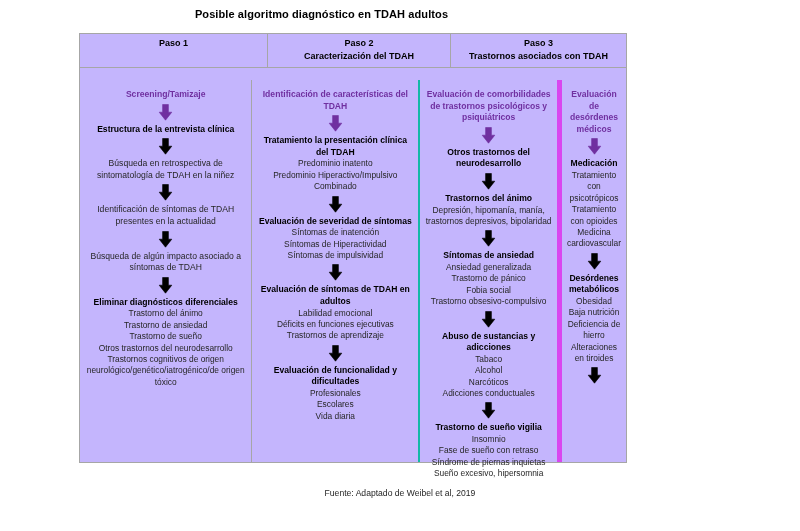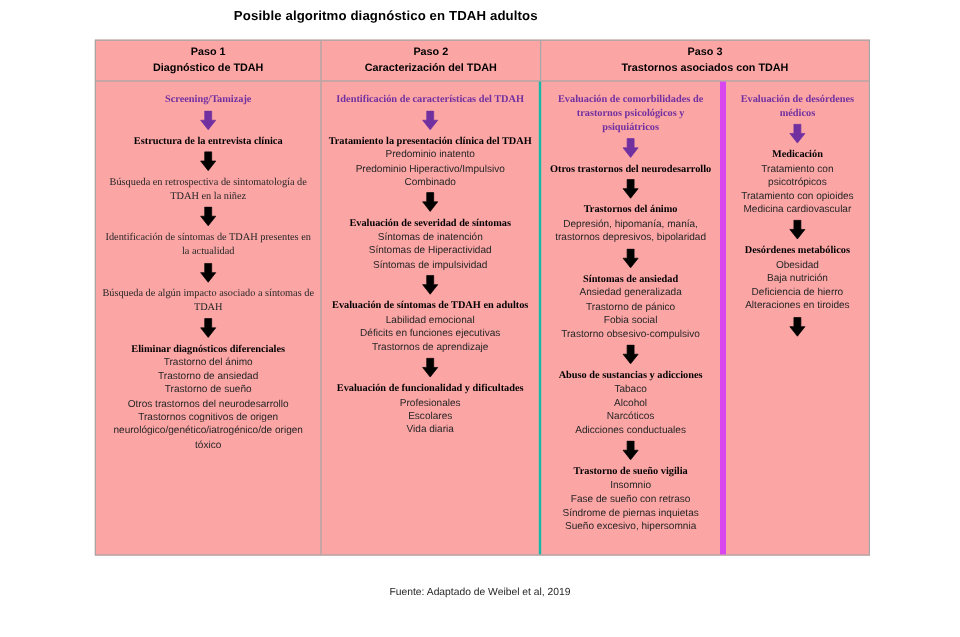--- a/index.html
+++ b/index.html
@@ -25,27 +25,28 @@
     font-size: 11px;
     font-weight: bold;
     color: #000000;
     letter-spacing: 0.1px;
   }
 
   #algo-table {
     position: absolute;
     left: 79px;
     top: 33px;
-    width: 646px;
+    width: 548px;
     height: 430px;
     border: 1px solid #a6a6a6;
     box-sizing: border-box;
     display: flex;
     flex-direction: column;
-    background: #fca5a5;
+    background: #c4b5fd;
+    gap: 12px;
   }
 
   
   .header-row {
     display: flex;
     border-bottom: 1px solid #a6a6a6;
     box-sizing: border-box;
     height: 34px;
     flex: 0 0 34px;
   }
@@ -80,21 +81,20 @@
   .body-col.b3 { width: 154px; border-right: 5px solid #d946ef; }
   .body-col.b4 { flex: 1; }
 
   
   .blk { margin: 0; }
   .blk-heading {
     font-size: 8.6px;
     font-weight: bold;
     color: #000000;
     line-height: 11.6px;
-    font-family: Liberation Serif, serif;
   }
   .blk-heading.purple {
     color: #7030A0;
     font-weight: bold;
   }
   .blk-heading.normalwt {
     font-weight: normal;
     color: #262626;
   }
   .blk-item {
@@ -126,21 +126,20 @@
 </head>
 <body>
 
 <div id="page-title">Posible algoritmo diagnóstico en TDAH adultos</div>
 
 <div id="algo-table">
 
   <div class="header-row">
     <div class="header-cell c1">
       <span class="hl1">Paso 1</span>
-      <span class="hl2">Diagnóstico de TDAH</span>
     </div>
     <div class="header-cell c2">
       <span class="hl1">Paso 2</span>
       <span class="hl2">Caracterización del TDAH</span>
     </div>
     <div class="header-cell c3">
       <span class="hl1">Paso 3</span>
       <span class="hl2">Trastornos asociados con TDAH</span>
     </div>
   </div>

